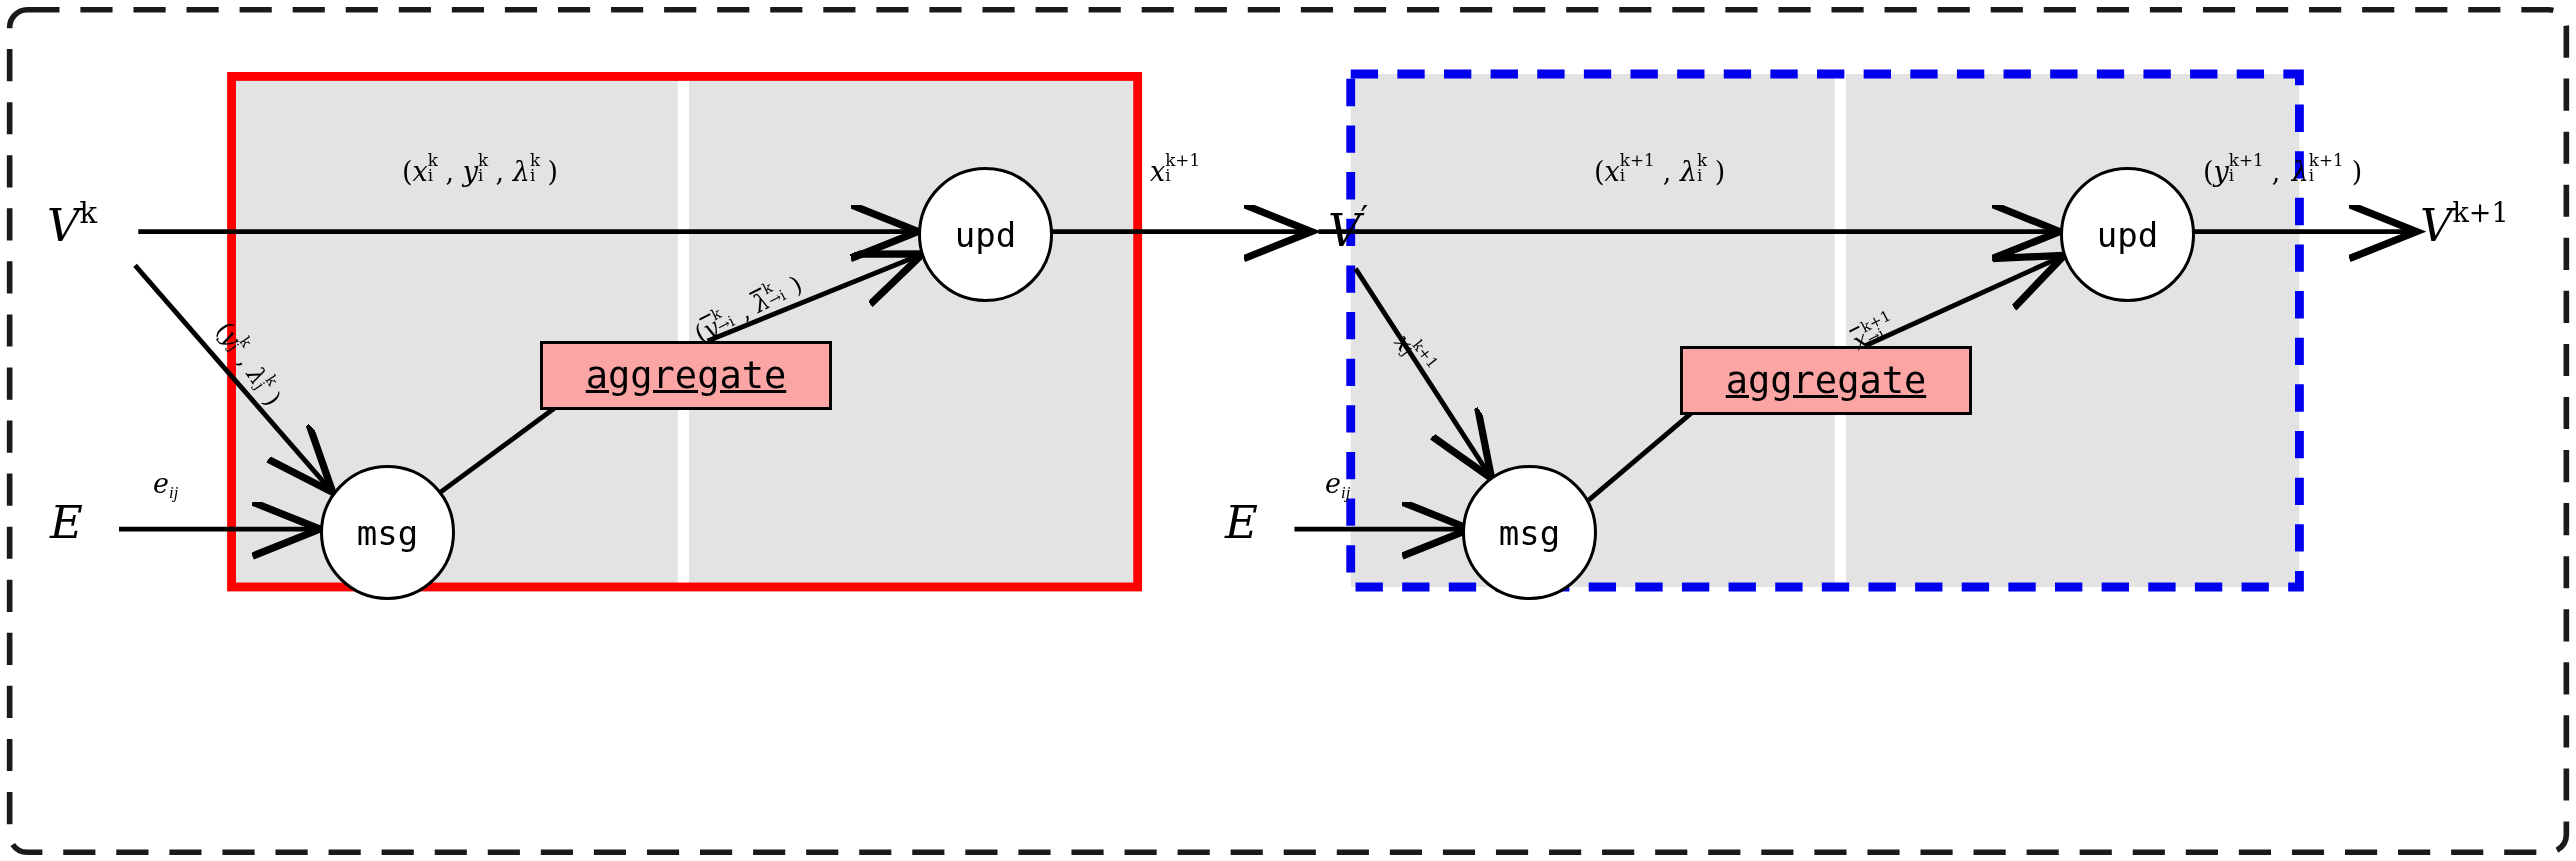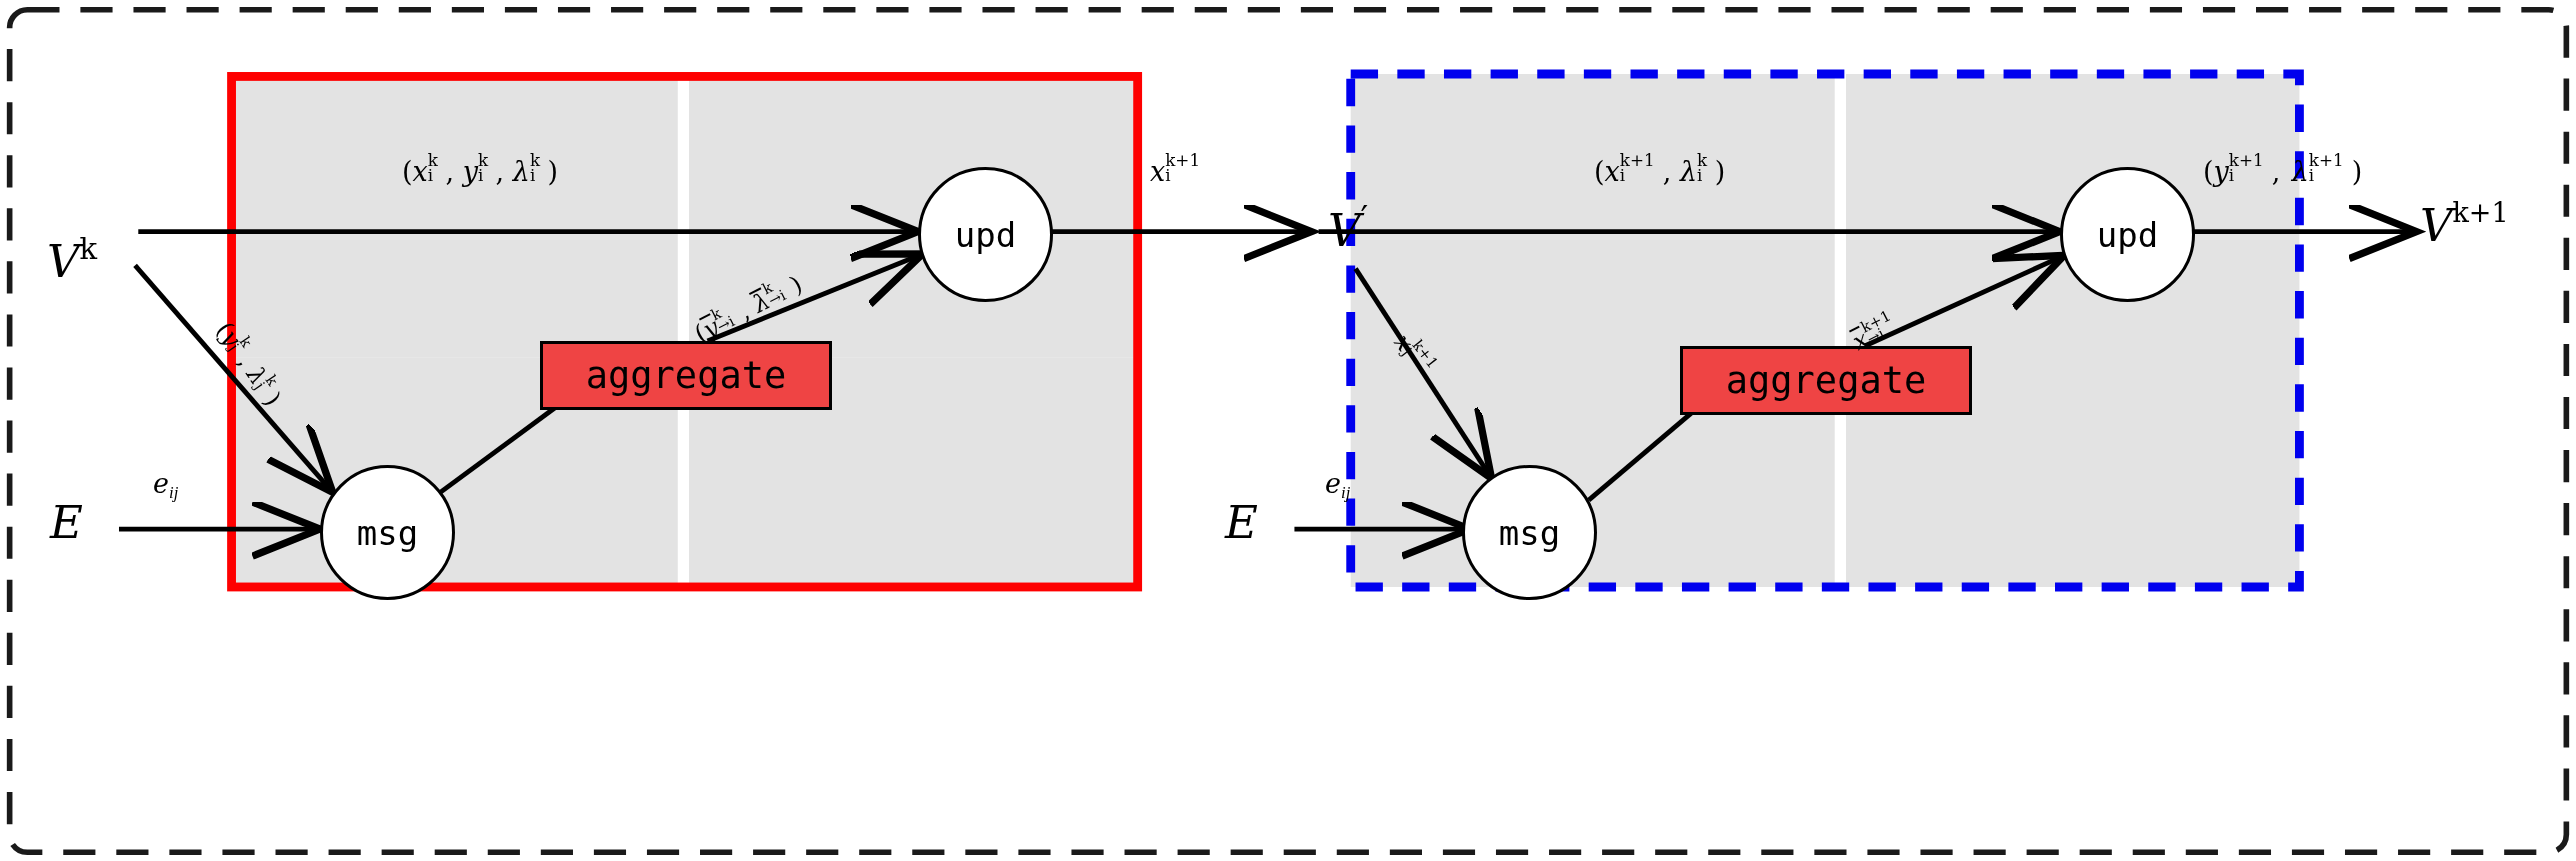--- a/index.html
+++ b/index.html
@@ -20,23 +20,23 @@
   .stack .sb{position:absolute;left:100%;top:0.52em;font-size:0.62em;font-style:normal;white-space:nowrap;}
   .bar{position:relative;display:inline-block;}
   .bar::before{content:"";position:absolute;left:4%;right:10%;top:-0.07em;height:0.055em;background:#000;}
   .rot-a{transform:rotate(56deg);transform-origin:left top;}
   .rot-b{transform:rotate(-27deg);transform-origin:left top;}
   .rot-c{transform:rotate(-27deg);transform-origin:left top;}
   .rot-d{transform:rotate(52deg);transform-origin:left top;}
   .node{position:absolute;border-radius:50%;background:#fff;border:3.2px solid #000;
         display:flex;align-items:center;justify-content:center;
         font-family:"DejaVu Sans Mono",monospace;font-size:34px;color:#000;}
-  .boxlabel{position:absolute;background:#ef4444;border:3.2px solid #000;
+  .boxlabel{position:absolute;background:#fca5a5;border:3.2px solid #000;
         display:flex;align-items:center;justify-content:center;
-        font-family:"DejaVu Sans Mono",monospace;font-size:37px;color:#000;}
+        font-family:"DejaVu Sans Mono",monospace;font-size:37px;color:#000;text-decoration:underline;}
 </style>
 </head>
 <body>
 
 <div id="stage">
 
   <svg id="canvas" viewBox="0 0 3204 1072">
     <defs>
       <marker id="ah" markerWidth="16" markerHeight="16" refX="13" refY="5.6" orient="auto" markerUnits="strokeWidth">
         <path d="M0,0 L14,5.6 L0,11.2" fill="none" stroke="#000" stroke-width="1.5"></path>
@@ -84,21 +84,21 @@
   </div>
 
   <div class="node" style="left:918px;top:167px;width:129px;height:129px;">
     <span>upd</span>
   </div>
 
   <div class="boxlabel" style="left:540px;top:341px;width:286px;height:63px;">
     <span>aggregate</span>
   </div>
 
-  <div class="lbl big" style="left:47px;top:199px;margin-top:36px;">
+  <div class="lbl big" style="left:47px;top:199px;">
     <span class="mathit stack">V</span><span class="mathup" style="font-size:29px;vertical-align:17.7px;">k</span>
   </div>
 
   <div class="lbl big mathit" style="left:50px;top:500px;">E</div>
 
   <div class="lbl med" style="left:153px;top:470px;">
     <span class="mathit">e</span><sub class="s mathit">ij</sub>
   </div>
 
   <div class="lbl med" style="left:402px;top:158px;">

